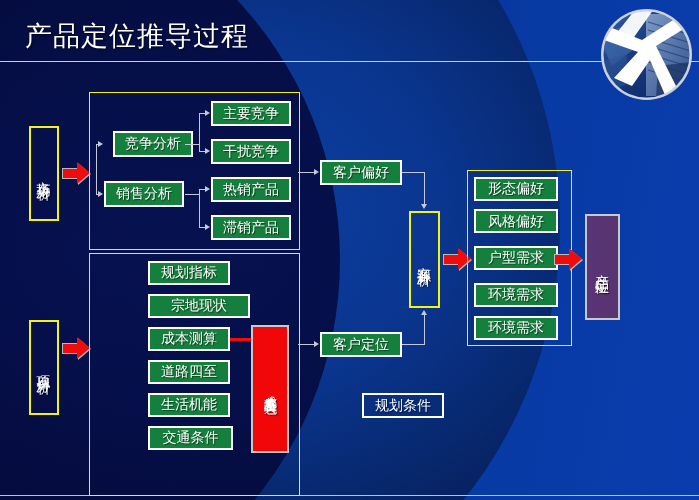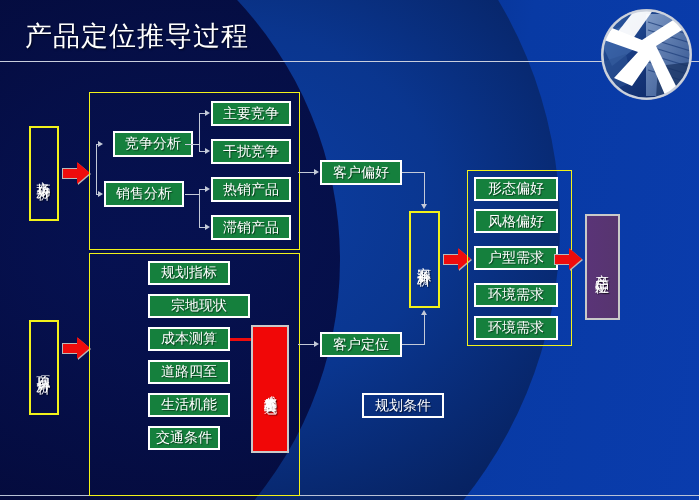--- a/index.html
+++ b/index.html
@@ -258,21 +258,21 @@
   </div>
   <div class="node" style="left:148px;top:327px;width:82px;height:24px;">
     <span>成本测算</span>
   </div>
   <div class="node" style="left:148px;top:360px;width:82px;height:24px;">
     <span>道路四至</span>
   </div>
   <div class="node" style="left:148px;top:393px;width:82px;height:24px;">
     <span>生活机能</span>
   </div>
-  <div class="node" style="left:148px;top:426px;width:72px;height:24px;align-items:center;">
+  <div class="node" style="left:148px;top:426px;width:85px;height:24px;align-items:center;">
     <span>交通条件</span>
   </div>
 
   <div class="redline" style="left:230px;top:338px;width:22px;"></div>
   <div class="node redbox" style="left:251px;top:325px;width:38px;height:128px;">
     <span>成本分析子工具包</span>
   </div>
 
   <div class="node" style="left:320px;top:160px;width:82px;height:25px;">
     <span>客户偏好</span>

